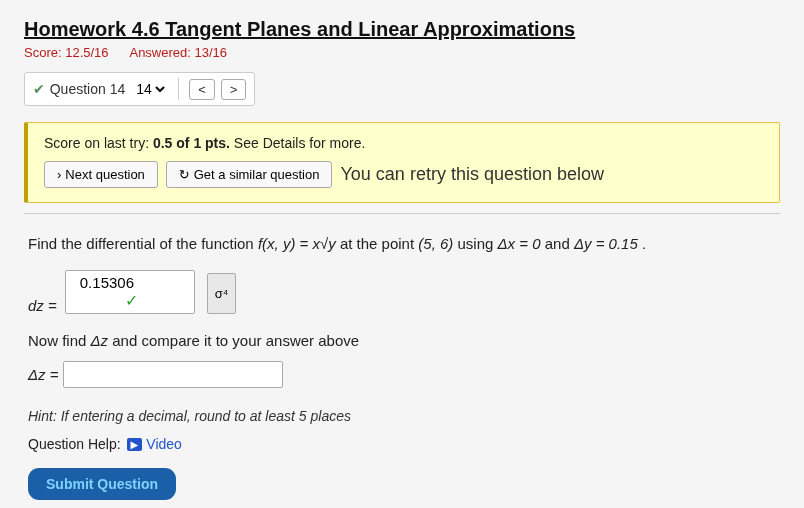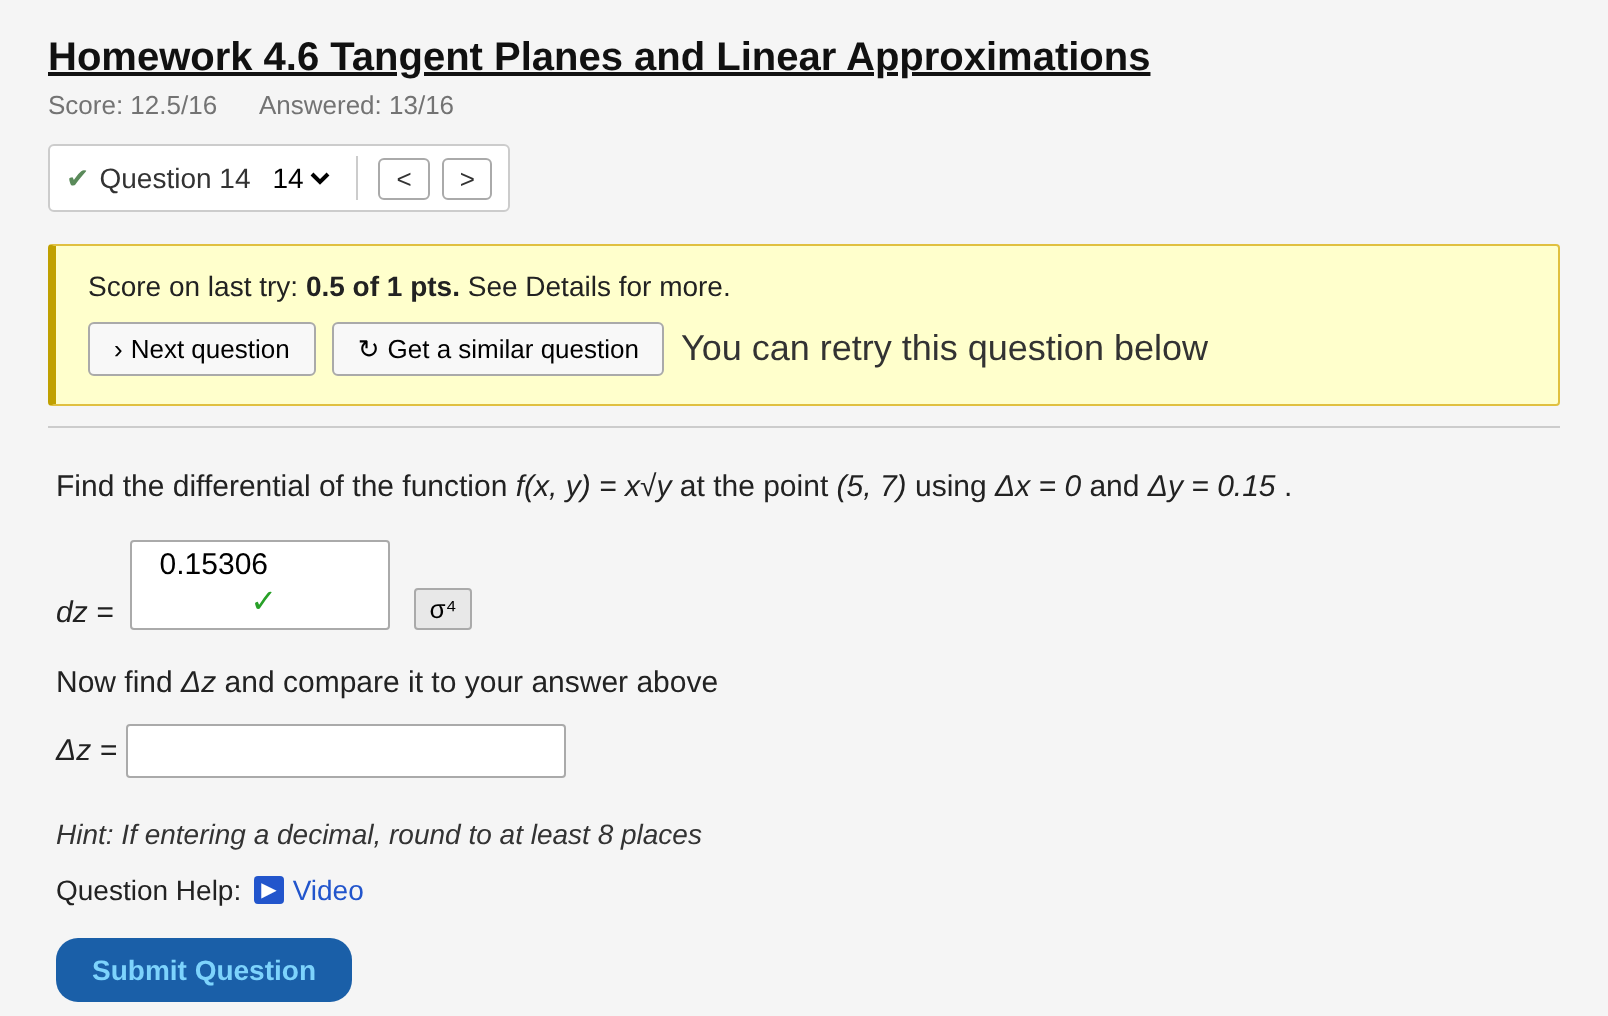--- a/index.html
+++ b/index.html
@@ -18,21 +18,21 @@
     }
     .page-title {
       font-size: 20px;
       font-weight: bold;
       color: #111;
       margin-bottom: 4px;
       text-decoration: underline;
     }
     .score-row {
       font-size: 13px;
-      color: #737373;
+      color: #b91c1c;
       margin-bottom: 12px;
     }
     .score-row span {
       margin-right: 18px;
     }
     .question-nav {
       display: flex;
       align-items: center;
       border: 1px solid #ccc;
       background: #fff;
@@ -165,21 +165,21 @@
     }
     .check-mark {
       color: #28a028;
       font-size: 16px;
       margin-left: 4px;
     }
     .sigma-btn {
       background: #e8e8e8;
       border: 1px solid #aaa;
       border-radius: 2px;
-      padding: 2px 7px;
+      padding: 12px 7px;
       font-size: 13px;
       cursor: pointer;
       margin-left: 4px;
     }
     .now-find-text {
       font-size: 15px;
       margin-bottom: 12px;
     }
     .delta-z-row {
       display: flex;
@@ -291,21 +291,21 @@
   </div>
 
   <hr class="divider-line">
 
   <div class="question-body">
     
     <div class="question-text">
       <span>Find the differential of the function</span>
       <span class="math"> <i>f</i>(<i>x</i>, <i>y</i>) = <i>x</i>√<i>y</i></span>
       <span> at the point </span>
-      <span class="math">(5, 7)</span>
+      <span class="math">(5, 6)</span>
       <span> using </span>
       <span class="math">Δ<i>x</i> = 0</span>
       <span> and </span>
       <span class="math">Δ<i>y</i> = 0.15</span>
       <span> .</span>
     </div>
 
     
     <div class="dz-row">
       <span class="dz-label"><i>dz</i> =</span>
@@ -323,21 +323,21 @@
       <span>and compare it to your answer above</span>
     </div>
 
     
     <div class="delta-z-row">
       <span class="delta-z-label">Δ<i>z</i> =</span>
       <input class="delta-z-input" type="text" placeholder="" style="">
     </div>
 
     
-    <div class="hint-text">Hint: If entering a decimal, round to at least 8 places</div>
+    <div class="hint-text">Hint: If entering a decimal, round to at least 5 places</div>
 
     
     <div class="question-help">
       <span>Question Help:</span>
       <a class="video-link">
         <span class="video-icon">▶</span>
         <span>Video</span>
       </a>
     </div>
 

